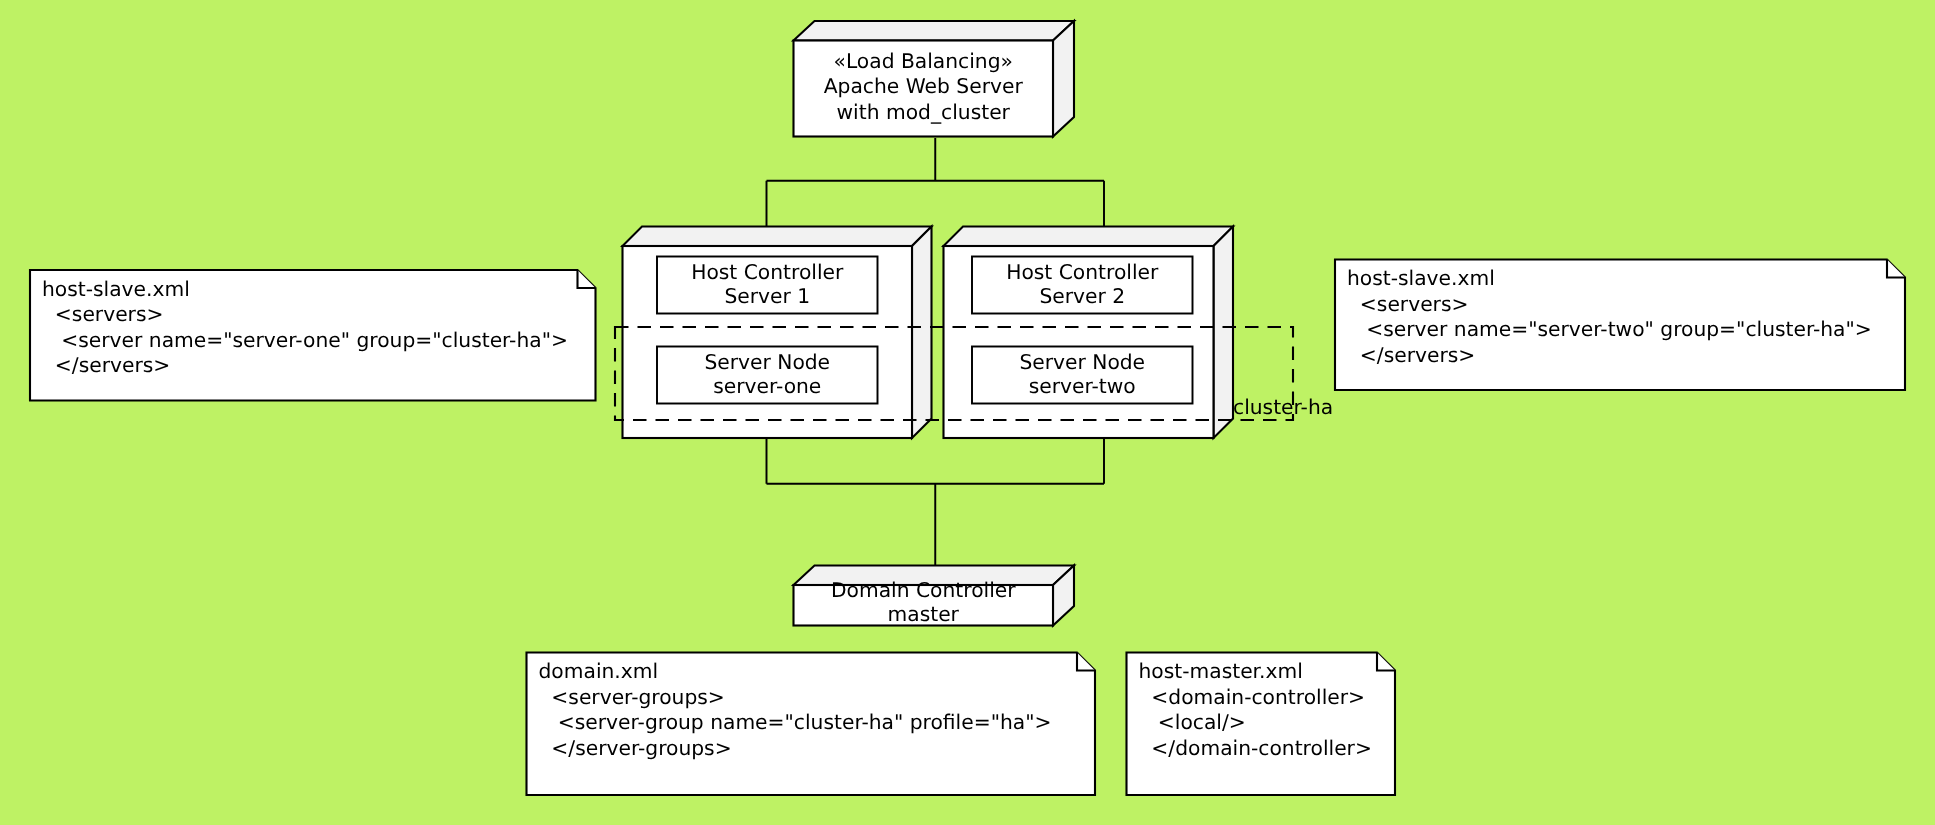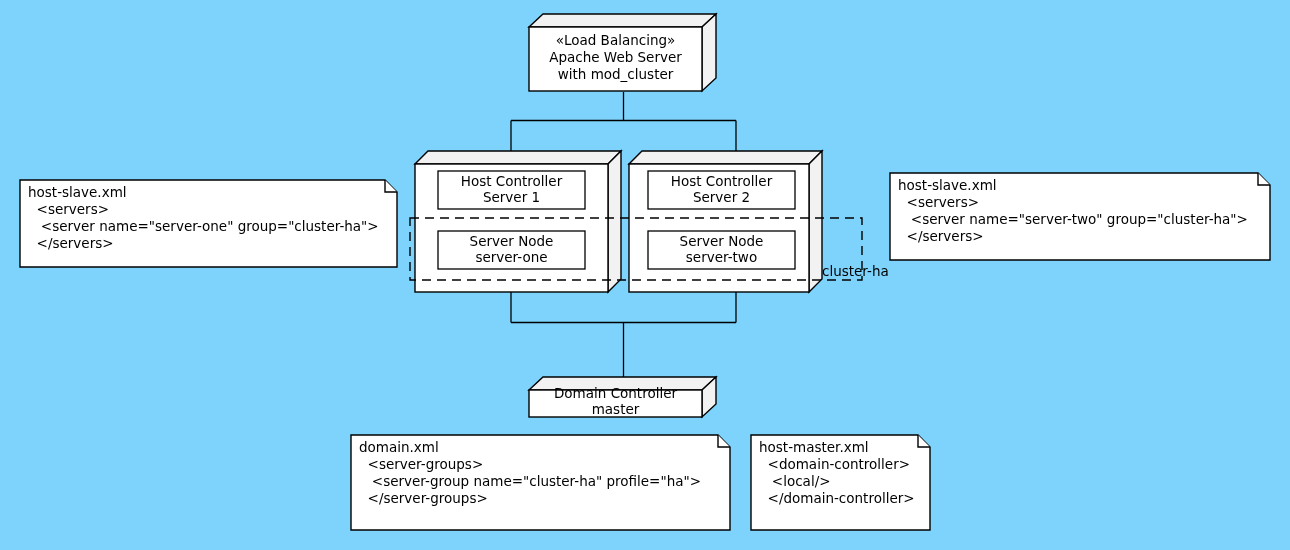--- a/index.html
+++ b/index.html
@@ -4,21 +4,21 @@
 <style>
   html, body {
     margin: 0;
     padding: 0;
     background: #ffffff;
   }
   #diagram-root {
     position: relative;
     width: 1290px;
     height: 550px;
-    background: #7dd3fc;
+    background: #bef264;
     font-family: "DejaVu Sans", sans-serif;
   }
   svg { display: block; }
   .node-face   { fill: #ffffff; stroke: #000000; stroke-width: 1.4; }
   .node-top    { fill: #f2f2f2; stroke: #000000; stroke-width: 1.4; }
   .node-side   { fill: #f2f2f2; stroke: #000000; stroke-width: 1.4; }
   .inner-box   { fill: #ffffff; stroke: #000000; stroke-width: 1.3; }
   .note-face   { fill: #ffffff; stroke: #000000; stroke-width: 1.4; }
   .note-fold   { fill: #ffffff; stroke: #000000; stroke-width: 1.4; }
   .link        { stroke: #000000; stroke-width: 1.3; fill: none; }

